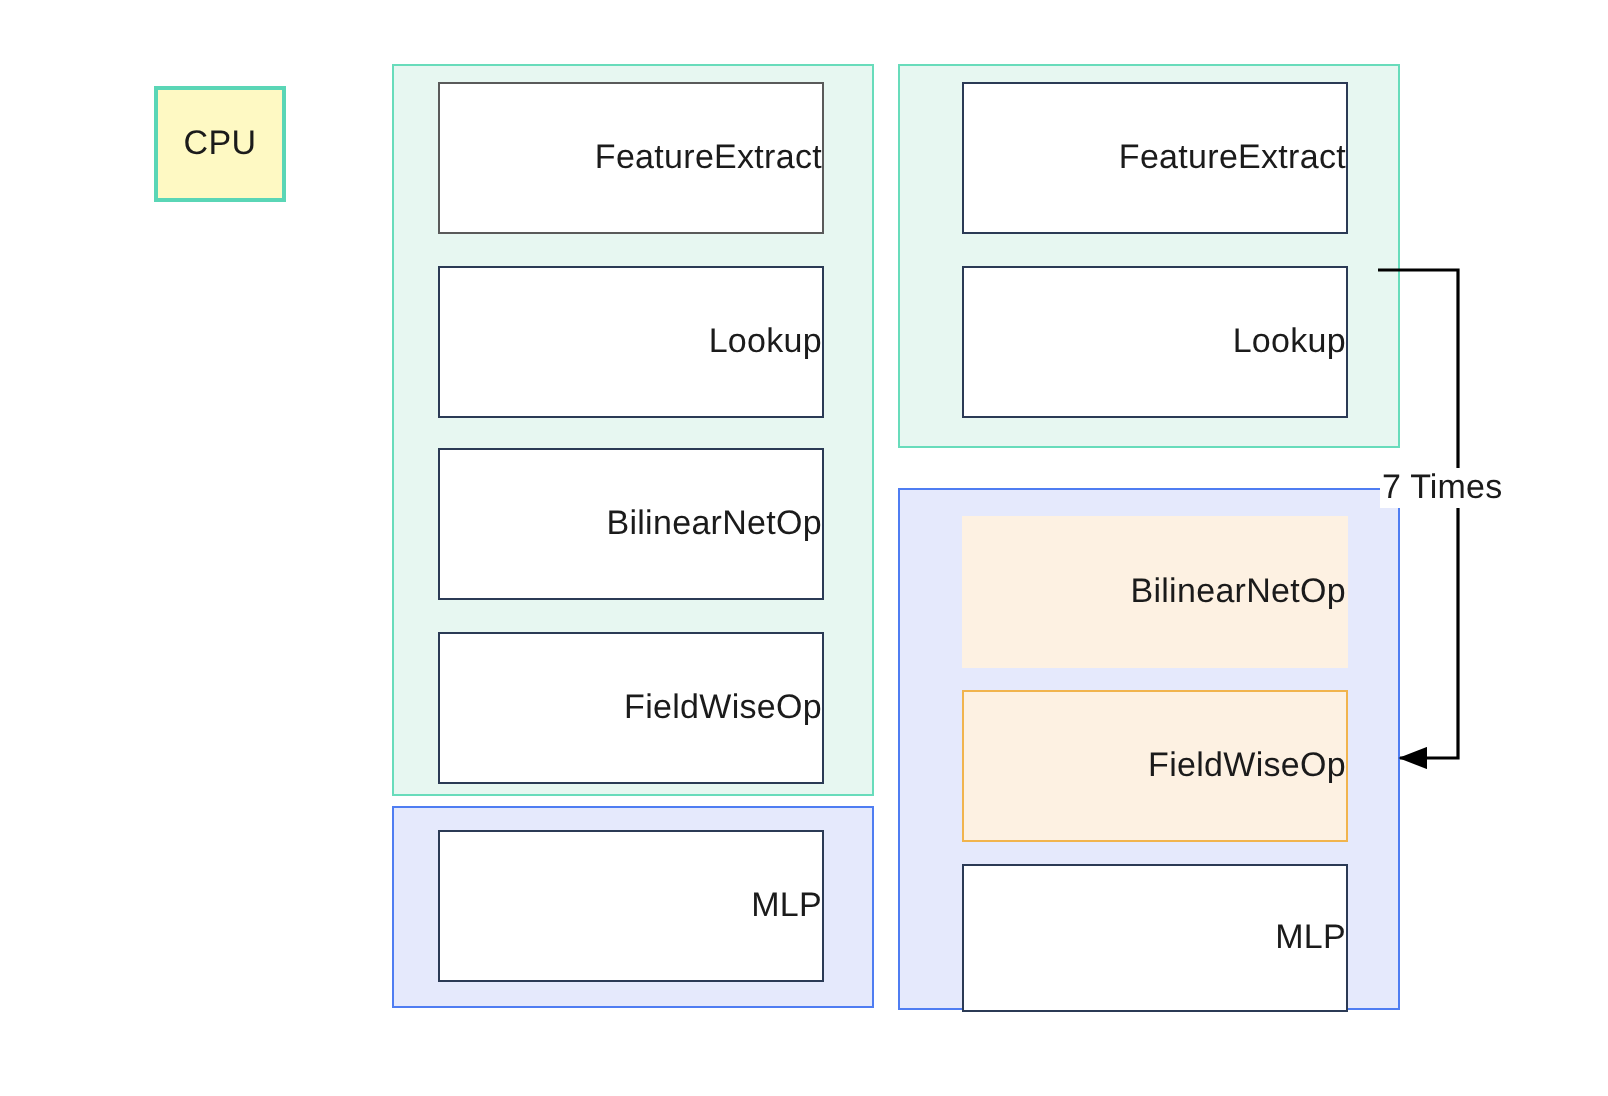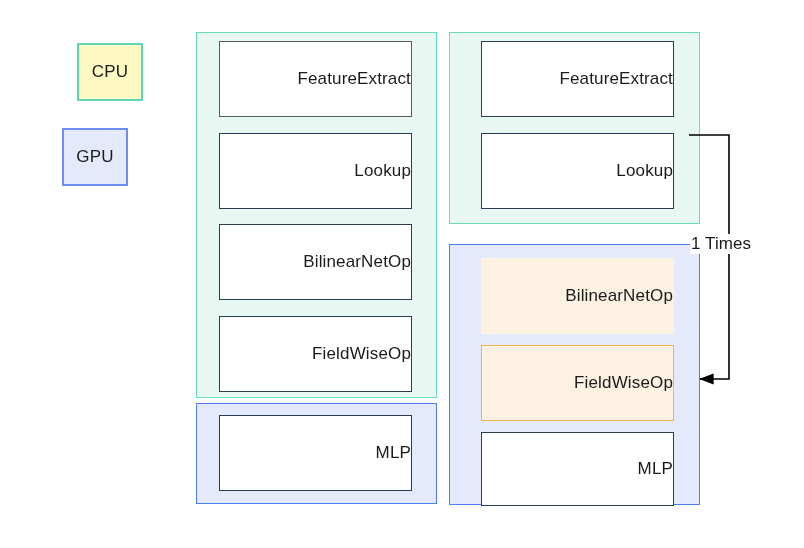--- a/index.html
+++ b/index.html
@@ -114,23 +114,20 @@
 </style>
 </head>
 <body>
 
 <div class="canvas">
 
   <div class="legend-box legend-cpu">
     <span>CPU</span>
   </div>
 
-  <div class="legend-box legend-gpu">
-    <span>GPU</span>
-  </div>
 
   <div class="region region-cpu" style="left:196px; top:32px; width:241px; height:366px;">
   </div>
 
   <div class="op op-white-gray" style="left:219px; top:41px; width:193px; height:76px;">
     <span>FeatureExtract</span>
   </div>
 
   <div class="op op-white" style="left:219px; top:133px; width:193px; height:76px;">
     <span>Lookup</span>
@@ -179,15 +176,15 @@
 
   <svg class="loop-arrow" viewBox="0 0 116 275">
     <defs>
       <marker id="arrowhead" markerWidth="9" markerHeight="7" refX="8.5" refY="3.5" orient="auto">
         <polygon points="0 0, 9 3.5, 0 7" fill="#000000"></polygon>
       </marker>
     </defs>
     <path d="M 1 10 L 41 10 L 41 254 L 12 254" fill="none" stroke="#000000" stroke-width="1.6" marker-end="url(#arrowhead)"></path>
   </svg>
 
-  <div class="loop-label">1 Times</div>
+  <div class="loop-label">7 Times</div>
 
 </div>
 
 </body></html>

